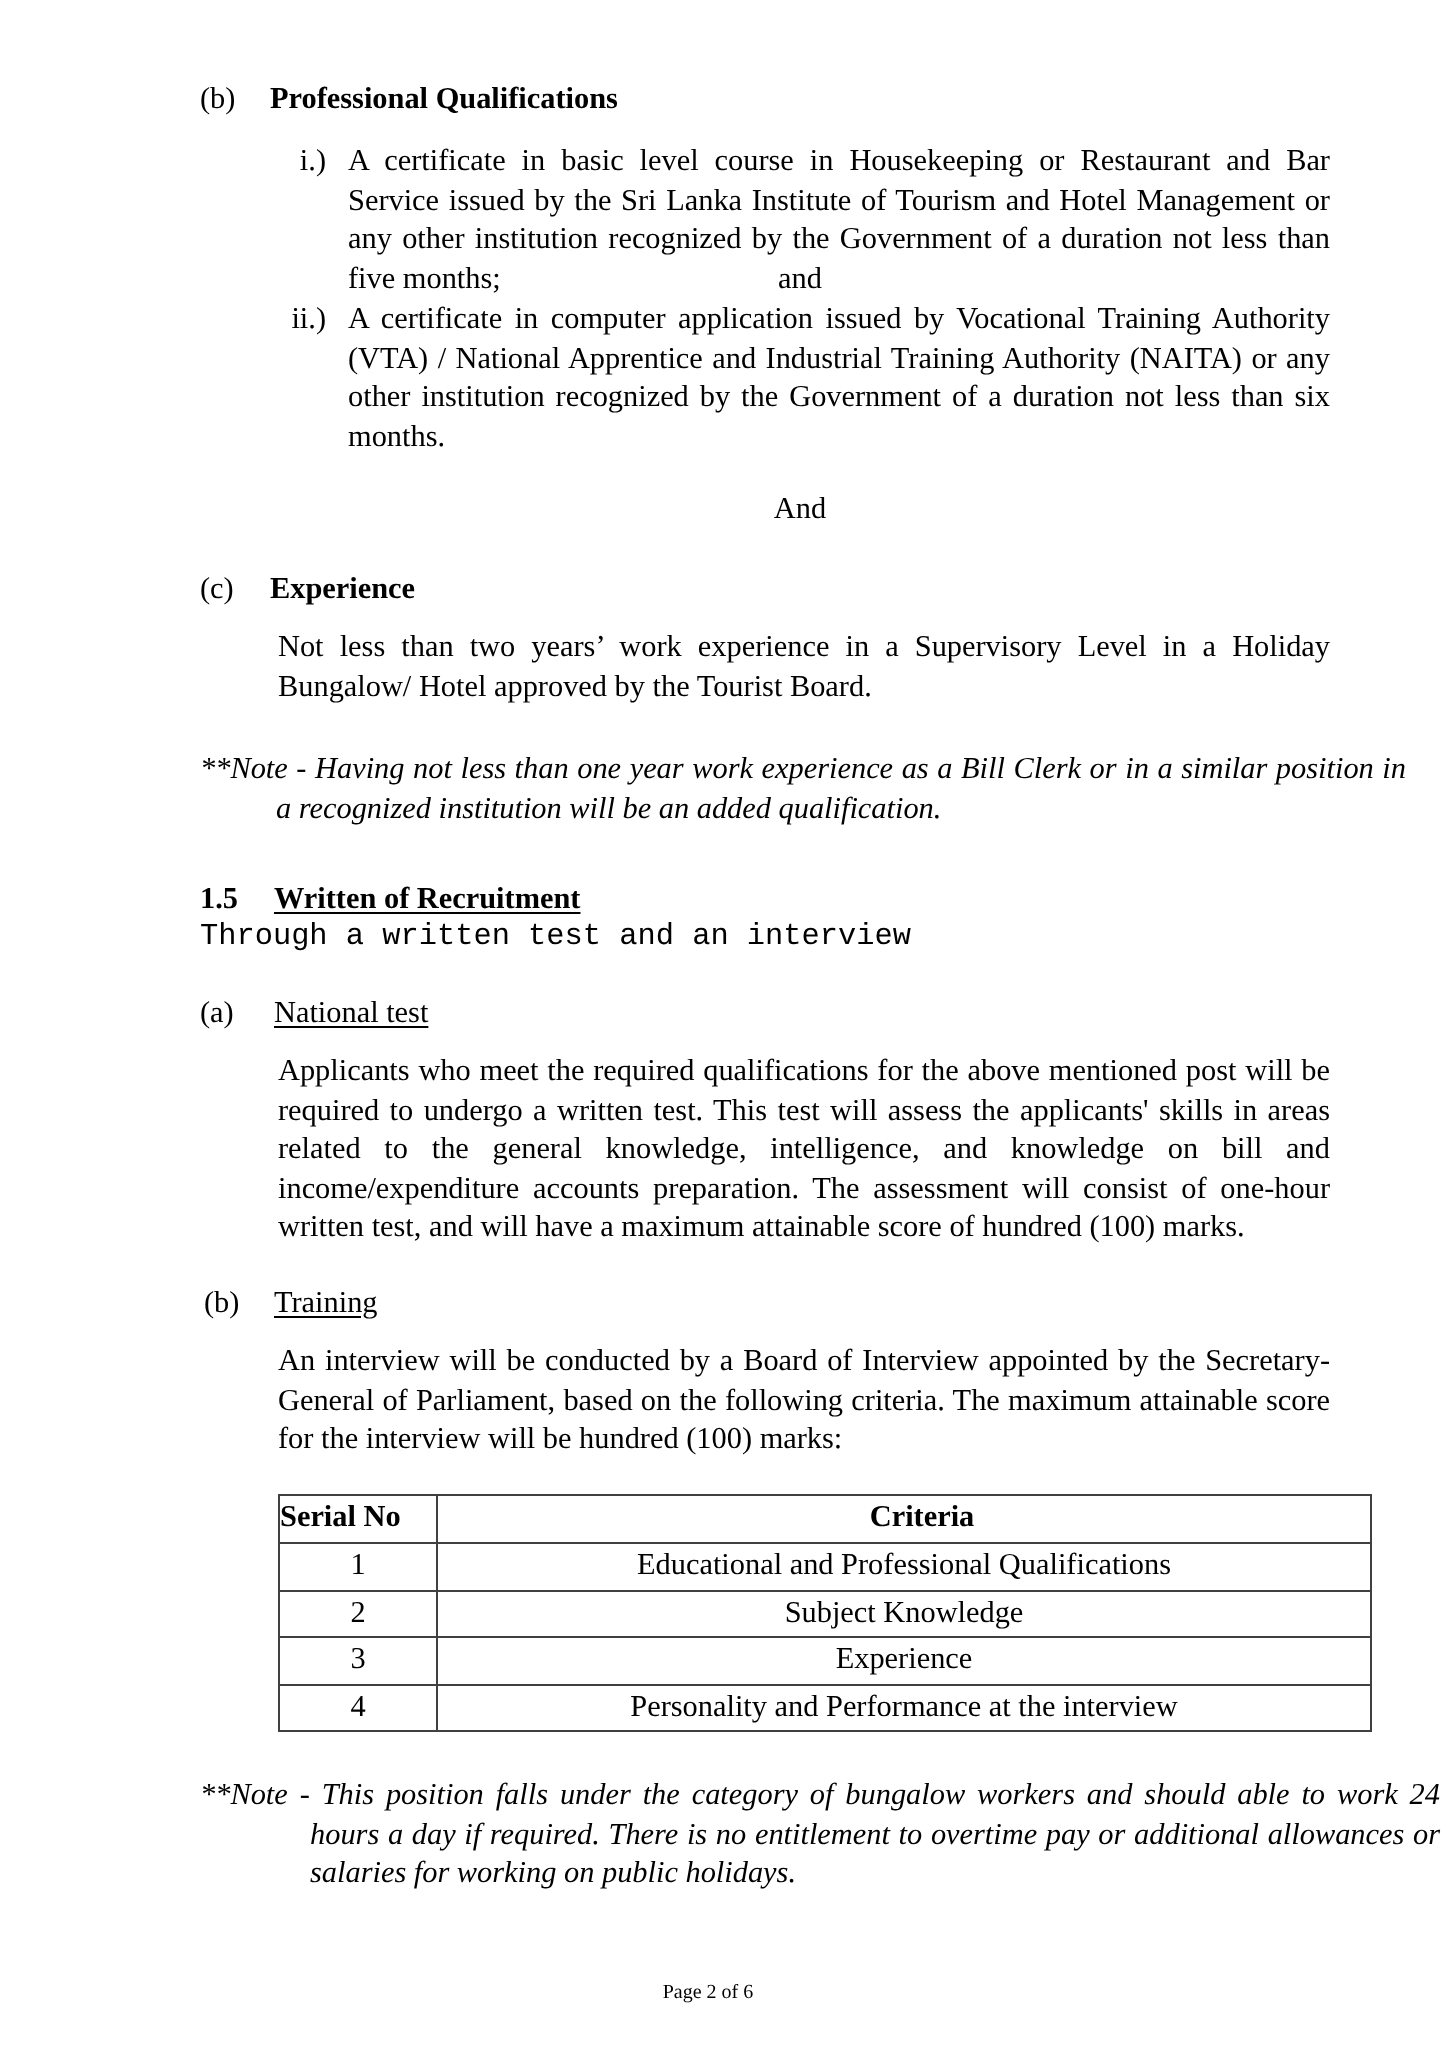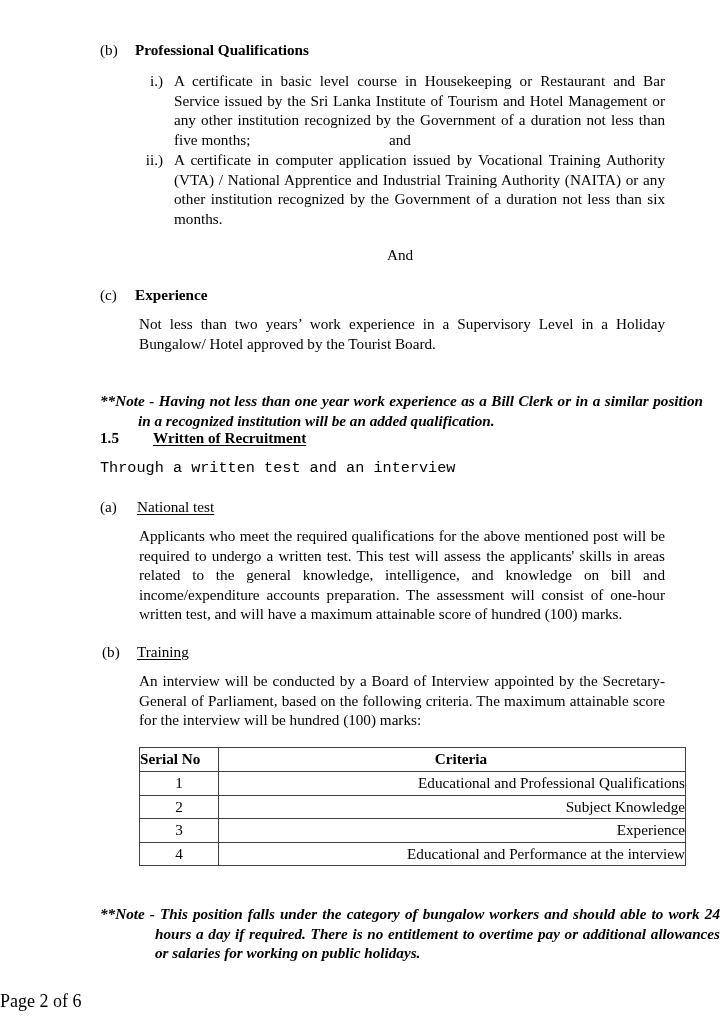--- a/index.html
+++ b/index.html
@@ -26,21 +26,21 @@
 
   
   .blk {
     position: absolute;
     font-size: 15.2px;
     line-height: 19.6px;
   }
   .just { text-align: justify; text-justify: inter-word; }
   .ctr  { text-align: center; }
   .bold { font-weight: bold; }
-  .bi   { font-weight: bold; font-style: italic; margin-top: 16px; }
+  .bi   { font-weight: normal; font-style: italic; }
   .ul   { text-decoration: underline; text-underline-offset: 1.5px; }
 
   
   .row {
     position: absolute;
     display: flex;
     align-items: flex-start;
     font-size: 15.2px;
     line-height: 19.6px;
   }
@@ -74,32 +74,32 @@
     height: 19px;
     vertical-align: middle;
     font-weight: normal;
   }
   .crit-table thead th {
     font-weight: bold;
     text-align: left;
     height: 20px;
   }
   .col-sn  { width: 78px; text-align: center; }
-  .col-cr  { width: 448px; text-align: right; padding-left: 5px; }
+  .col-cr  { width: 448px; text-align: center; padding-left: 5px; }
   .tbl-outer-top    { border-top-width: 2px;    border-top-color: #2b2b2b; }
   .tbl-outer-bottom { border-bottom-width: 2px; border-bottom-color: #2b2b2b; }
 
   
   .footer {
     position: absolute;
     left: 0;
     top: 991px;
     width: 708px;
-    text-align: left;
-    font-size: 18px;
+    text-align: center;
+    font-size: 10px;
   }
 </style>
 </head>
 <body>
 
 <div class="page">
 
   <div class="row" style="left:100px; top:40px; width:565px;">
     <span class="lbl" style="width:35px;">(b)</span>
     <span class="content bold">Professional Qualifications</span>
@@ -123,21 +123,21 @@
     <span class="lbl" style="width:35px;">(c)</span>
     <span class="content bold">Experience</span>
   </div>
 
   <div class="blk just" style="left:139px; top:314px; width:526px;">Not less than two years’ work experience in a Supervisory Level in a Holiday Bungalow/ Hotel approved by the Tourist Board.</div>
 
   <div class="blk bi just" style="left:100px; top:375px; width:565px; text-indent:0; padding-left:38px;">
     <span style="margin-left:-38px;">**Note - Having not less than one year work experience as a Bill Clerk or in a similar position in a recognized institution will be an added qualification.</span>
   </div>
 
-  <div class="row" style="left:100px; top:428px; width:565px;gap:16px;">
+  <div class="row" style="left:100px; top:440px; width:565px;">
     <span class="lbl bold" style="width:37px;">1.5</span>
     <span class="content bold ul" style="flex:0 0 auto;">Written of Recruitment</span>
   </div>
 
   <div class="blk" style="left:100px; top:459px; width:565px;font-family:Liberation Mono, monospace;">Through a written test and an interview</div>
 
   <div class="row" style="left:100px; top:497px; width:565px;">
     <span class="lbl" style="width:37px;">(a)</span>
     <span class="content ul" style="flex:0 0 auto;">National test</span>
   </div>
@@ -166,21 +166,21 @@
       <tr>
         <td class="col-sn">2</td>
         <td class="col-cr">Subject Knowledge</td>
       </tr>
       <tr>
         <td class="col-sn">3</td>
         <td class="col-cr">Experience</td>
       </tr>
       <tr>
         <td class="col-sn tbl-outer-bottom">4</td>
-        <td class="col-cr tbl-outer-bottom">Educational and Performance at the interview</td>
+        <td class="col-cr tbl-outer-bottom">Personality and Performance at the interview</td>
       </tr>
     </tbody>
   </table>
 
   <div class="blk bi just" style="left:100px; top:888px; width:565px; padding-left:55px;">
     <span style="margin-left:-55px;">**Note -  This position falls under the category of bungalow workers and should able to work 24 hours a day if required. There is no entitlement to overtime pay or additional allowances or salaries for working on public holidays.</span>
   </div>
 
   <div class="footer">Page 2 of 6</div>
 

